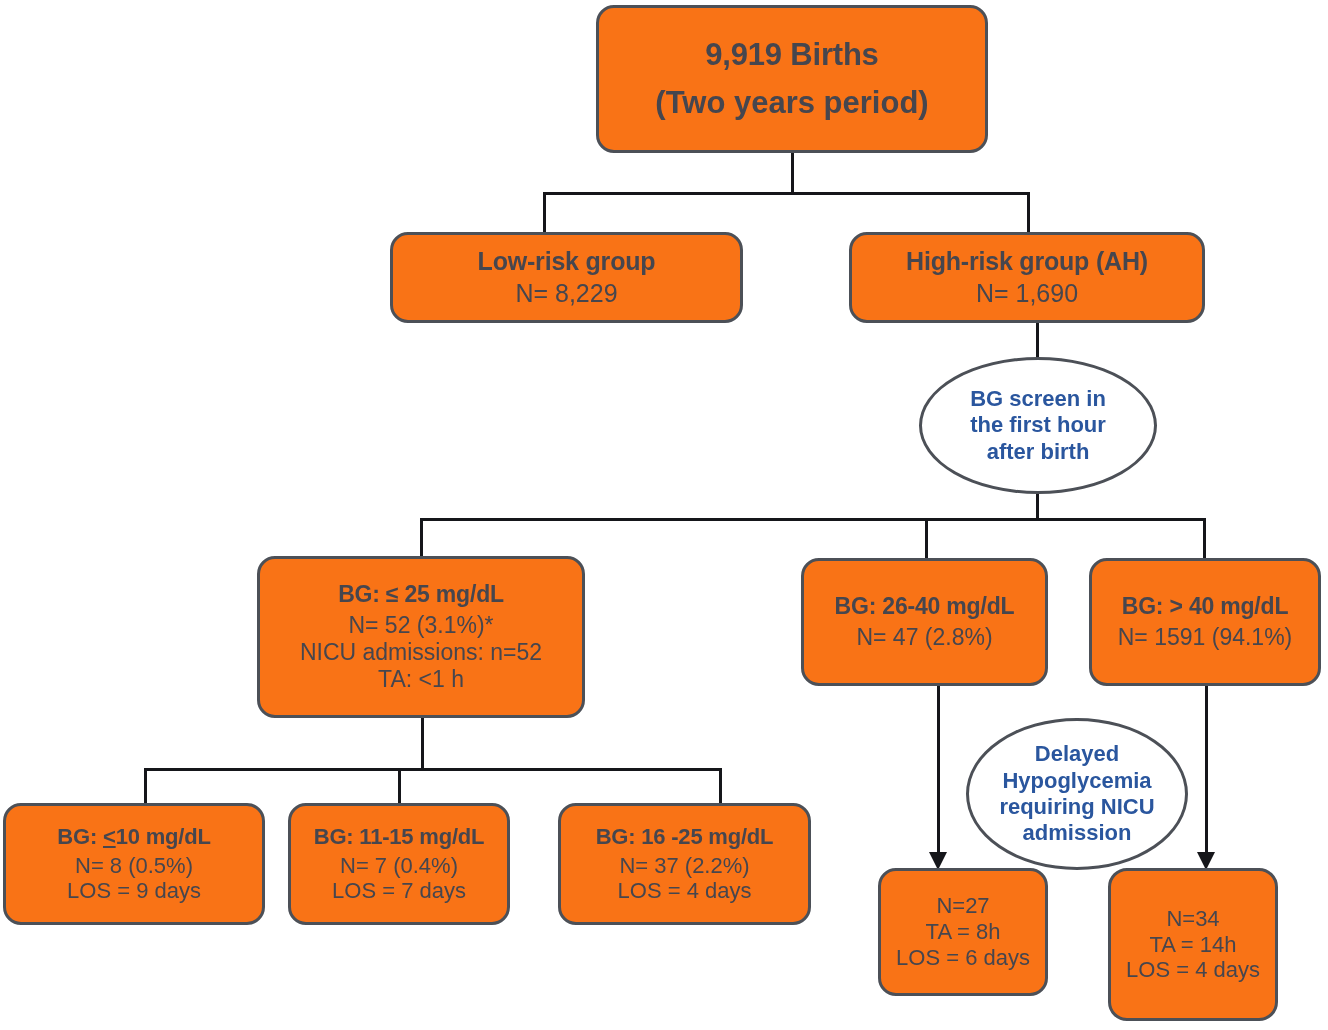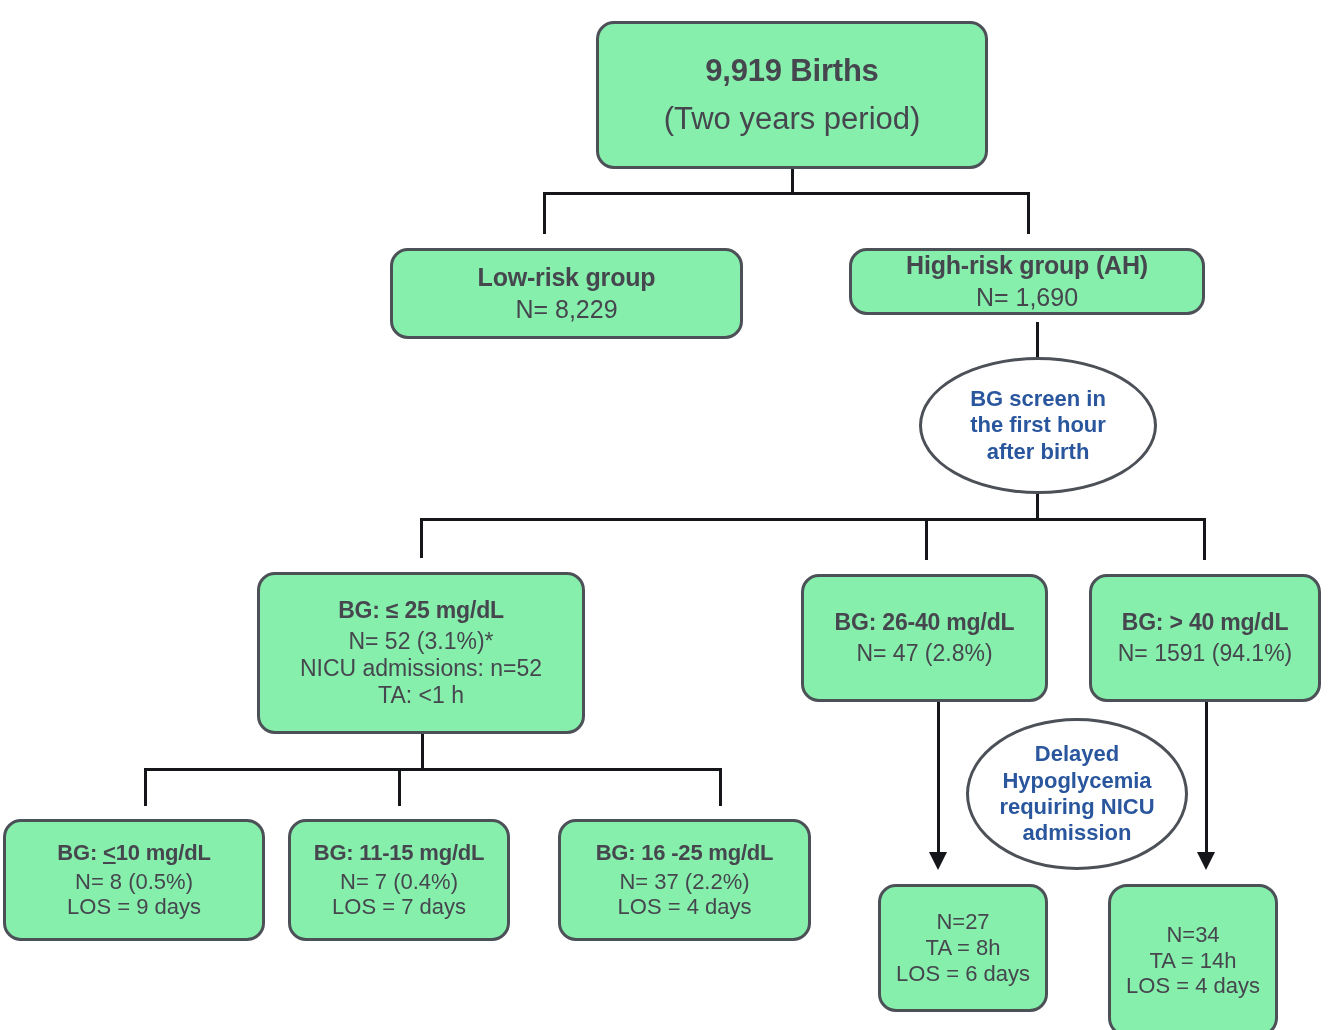--- a/index.html
+++ b/index.html
@@ -13,49 +13,48 @@
     height:1030px;
     background:#ffffff;
     overflow:hidden;
   }
   
   .node{
     position:absolute;
     box-sizing:border-box;
     border:3px solid #4c5057;
     border-radius:18px;
-    background:#86efac;
+    background:#f97316;
     display:flex;
     flex-direction:column;
     align-items:center;
     justify-content:center;
     text-align:center;
     color:#46464e;
     line-height:1.18;
     z-index:3;
-    margin-top:16px;
   }
   .node .ttl{
     font-weight:bold;
     letter-spacing:-0.2px;
     white-space:nowrap;
   }
   .node .ln{
     font-weight:normal;
     white-space:nowrap;
   }
   .u{ text-decoration:underline; }
 
   
   #n-root{ left:596px; top:5px; width:392px; height:148px; font-size:31px; }
   #n-root .ttl{ margin-bottom:11px; }
-  #n-root .ln{ font-weight:normal; }
+  #n-root .ln{ font-weight:bold; }
 
   #n-low{ left:390px; top:232px; width:353px; height:91px; font-size:25px; }
-  #n-high{ left:849px; top:232px; width:356px; height:67px; font-size:25px; }
+  #n-high{ left:849px; top:232px; width:356px; height:91px; font-size:25px; }
   #n-low .ttl, #n-high .ttl{ margin-bottom:3px; }
 
   #n-le25{ left:257px; top:556px; width:328px; height:162px; font-size:23px; }
   #n-le25 .ttl{ margin-bottom:4px; }
   #n-2640{ left:801px; top:558px; width:247px; height:128px; font-size:23px; }
   #n-2640 .ttl{ margin-bottom:4px; }
   #n-gt40{ left:1089px; top:558px; width:232px; height:128px; font-size:23px; }
   #n-gt40 .ttl{ margin-bottom:4px; }
 
   #n-b1{ left:3px; top:803px; width:262px; height:122px; font-size:22px; }

